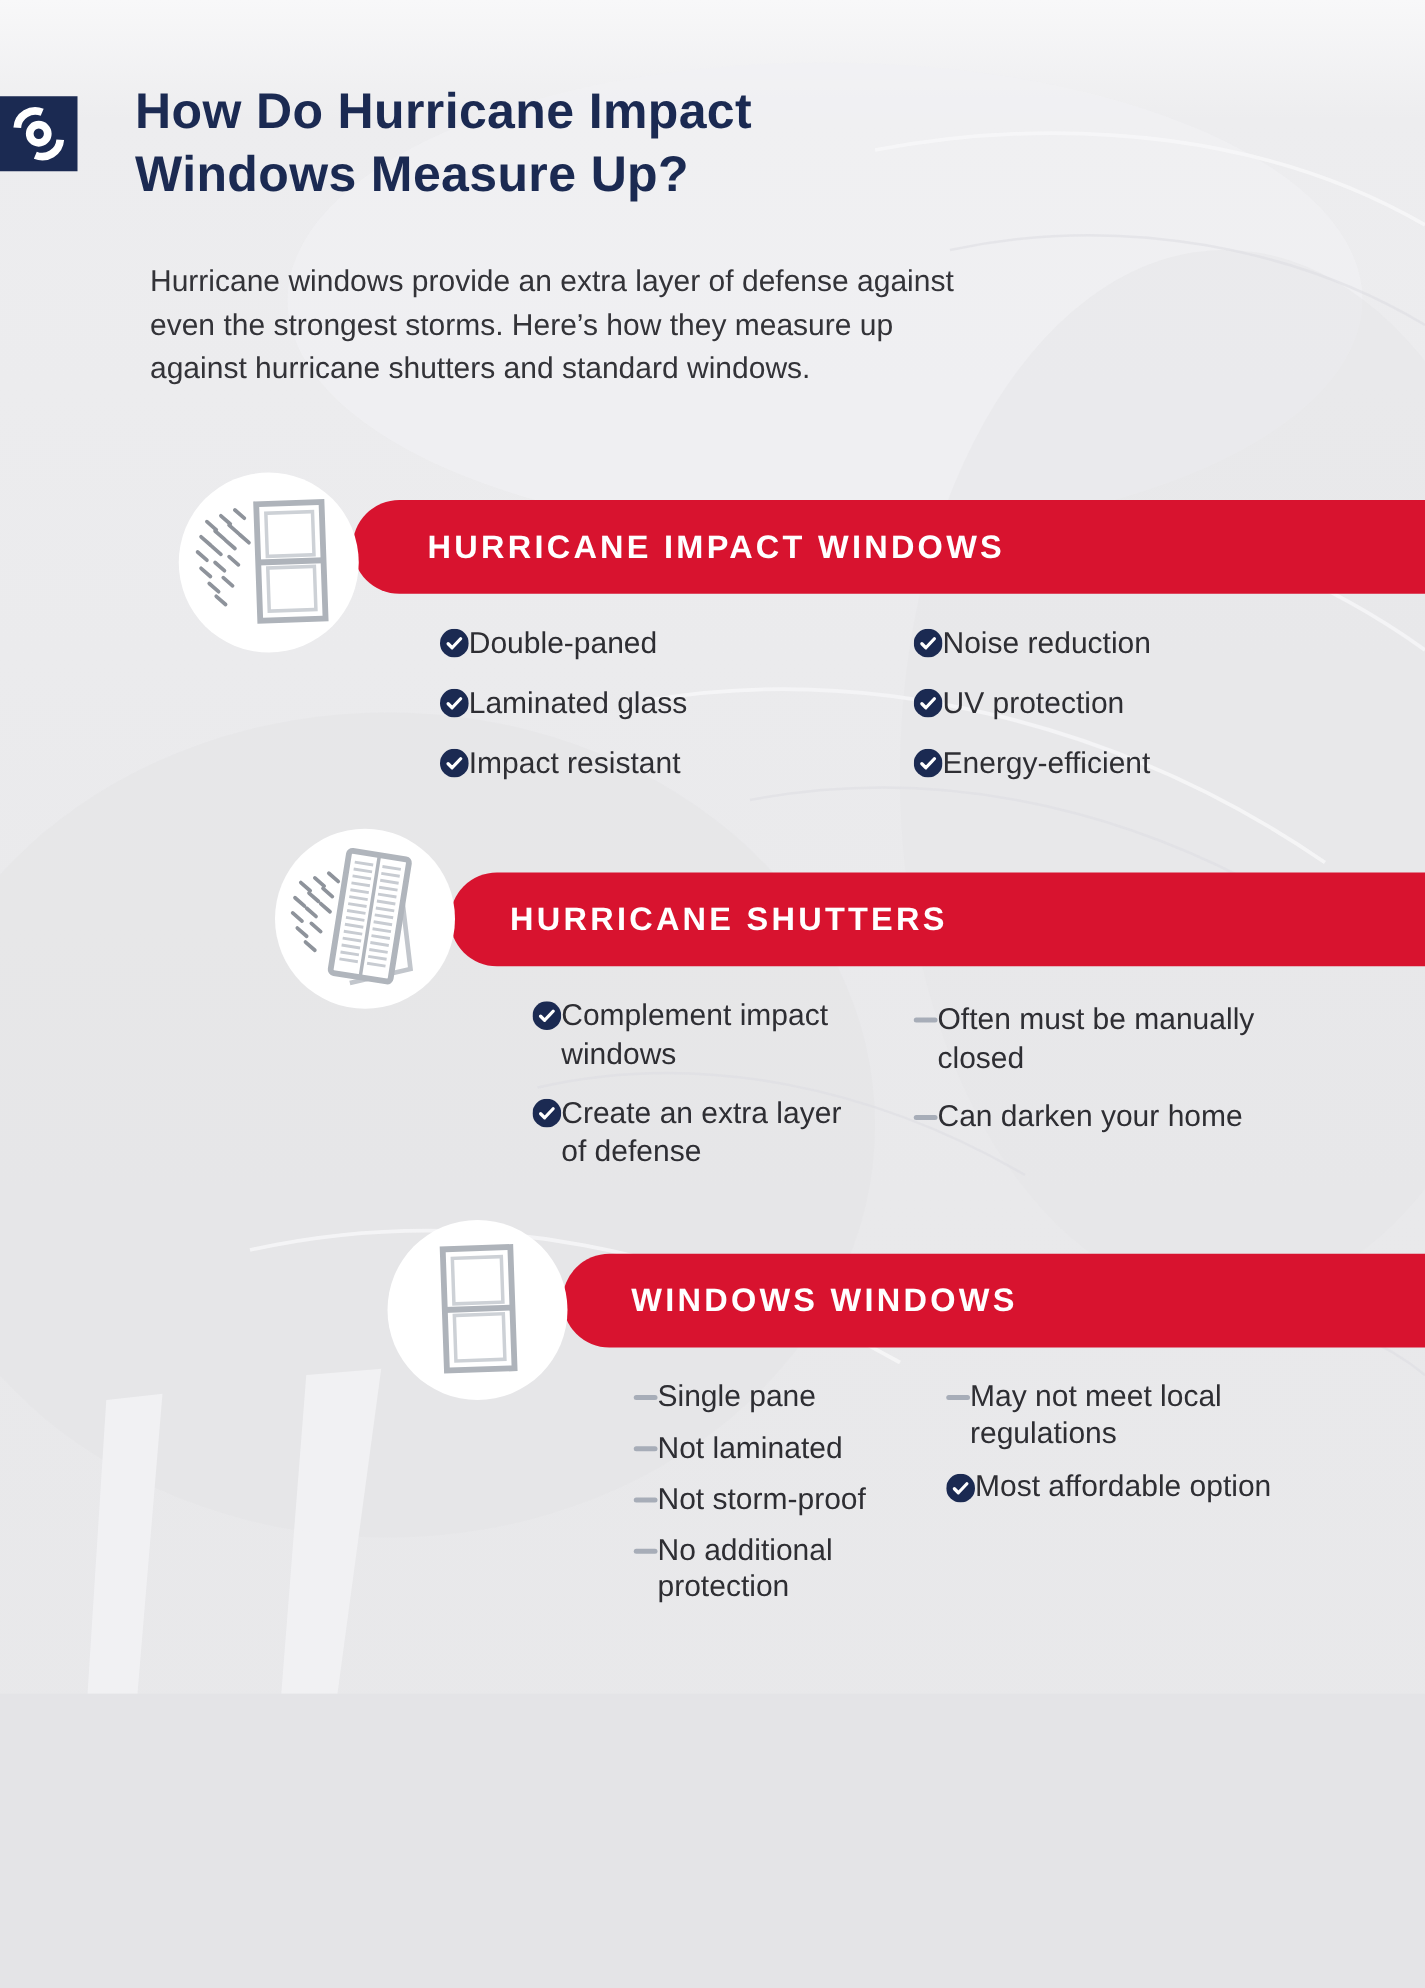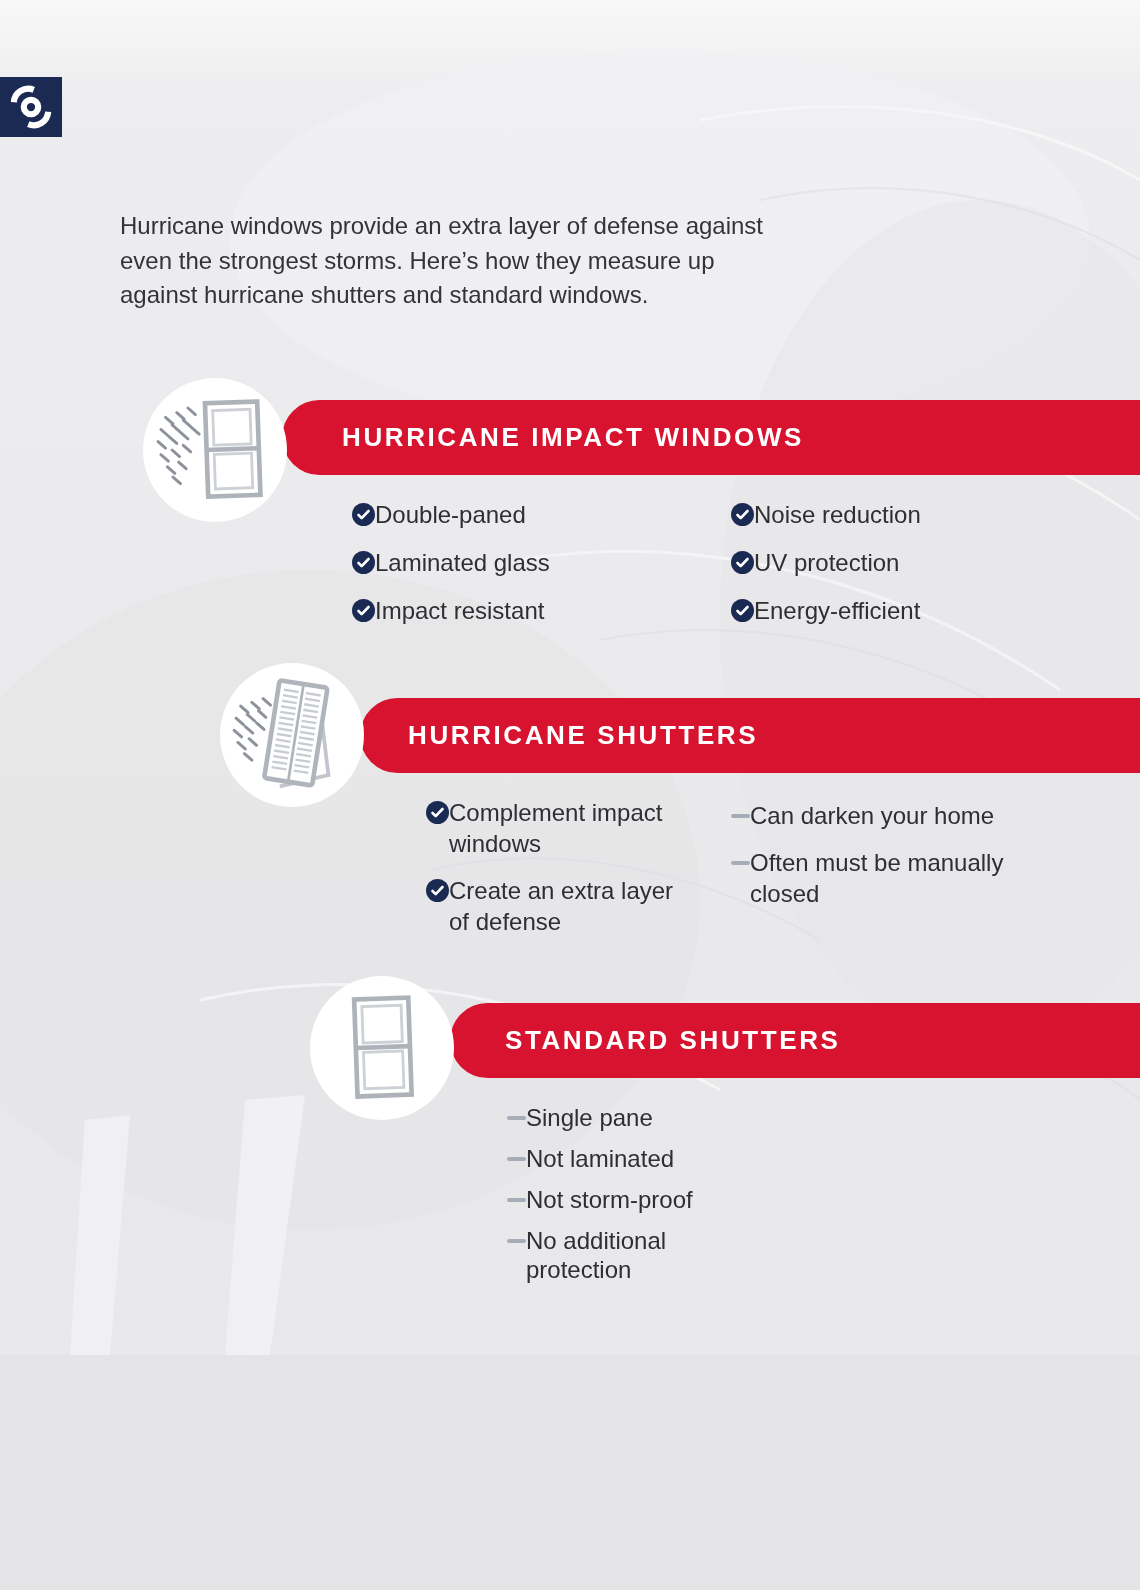--- a/index.html
+++ b/index.html
@@ -74,20 +74,24 @@
     </g>
   </svg>
 
   <div class="badge">
     <svg width="44" height="44" viewBox="-32 -32 64 64">
       <circle r="10.5" fill="none" stroke="#ffffff" stroke-width="9"></circle>
       <path d="M 4 -25 A 21 21 0 0 0 -25 -7" fill="none" stroke="#ffffff" stroke-width="9"></path>
       <path d="M -4 25 A 21 21 0 0 0 25 7" fill="none" stroke="#ffffff" stroke-width="9"></path>
     </svg>
   </div>
+  <h1 class="title" style="margin:0;">
+    <span>How Do Hurricane Impact</span>
+    <span>Windows Measure Up?</span>
+  </h1>
   <p class="intro" style="margin:12px;">
     <span>Hurricane windows provide an extra layer of defense against</span>
     <span>even the strongest storms. Here’s how they measure up</span>
     <span>against hurricane shutters and standard windows.</span>
   </p>
 
   <div class="banner banner1">
     <span>HURRICANE IMPACT WINDOWS</span>
   </div>
   <div class="circle" style="left:143px;top:378px;">
@@ -205,30 +209,30 @@
       <svg class="ck" width="23" height="23" viewBox="0 0 23 23">
           <circle cx="11.5" cy="11.5" r="11.5" fill="#1B2A52"></circle>
           <path d="M6.5 12 l3.2 3.2 L16.5 8" stroke="#fff" stroke-width="2.6" fill="none" stroke-linecap="round" stroke-linejoin="round"></path>
         </svg>
       <span class="tx">Create an extra layer of defense</span>
     </div>
   </div>
   <div class="bullets s2r">
     <div class="bullet">
       <span class="dash"></span>
+      <span class="tx">Often must be manually closed</span>
+    </div>
+    <div class="bullet">
+      <span class="dash"></span>
       <span class="tx">Can darken your home</span>
     </div>
-    <div class="bullet">
-      <span class="dash"></span>
-      <span class="tx">Often must be manually closed</span>
-    </div>
   </div>
 
   <div class="banner banner3">
-    <span>STANDARD SHUTTERS</span>
+    <span>WINDOWS WINDOWS</span>
   </div>
   <div class="circle" style="left:310px;top:976px;">
     <svg width="140" height="140" viewBox="0 0 150 150">
       <g transform="rotate(-2 75 75)">
         <rect x="47" y="22" width="58" height="104" fill="#ffffff" stroke="#aeb3ba" stroke-width="5"></rect>
         <rect x="55" y="30" width="42" height="39" fill="#ffffff" stroke="#cdd1d6" stroke-width="3"></rect>
         <rect x="55" y="79" width="42" height="39" fill="#ffffff" stroke="#cdd1d6" stroke-width="3"></rect>
         <line x1="47" y1="74" x2="105" y2="74" stroke="#aeb3ba" stroke-width="5"></line>
       </g>
     </svg>
@@ -244,20 +248,33 @@
     </div>
     <div class="bullet">
       <span class="dash"></span>
       <span class="tx">Not storm-proof</span>
     </div>
     <div class="bullet">
       <span class="dash"></span>
       <span class="tx">No additional protection</span>
     </div>
   </div>
+  <div class="bullets s3r">
+    <div class="bullet">
+      <span class="dash"></span>
+      <span class="tx">May not meet local regulations</span>
+    </div>
+    <div class="bullet">
+      <svg class="ck" width="23" height="23" viewBox="0 0 23 23">
+          <circle cx="11.5" cy="11.5" r="11.5" fill="#1B2A52"></circle>
+          <path d="M6.5 12 l3.2 3.2 L16.5 8" stroke="#fff" stroke-width="2.6" fill="none" stroke-linecap="round" stroke-linejoin="round"></path>
+        </svg>
+      <span class="tx">Most affordable option</span>
+    </div>
+  </div>
 
   <div class="footer">
     
     
     
   </div>
 
 </div>
 
 </body></html>

